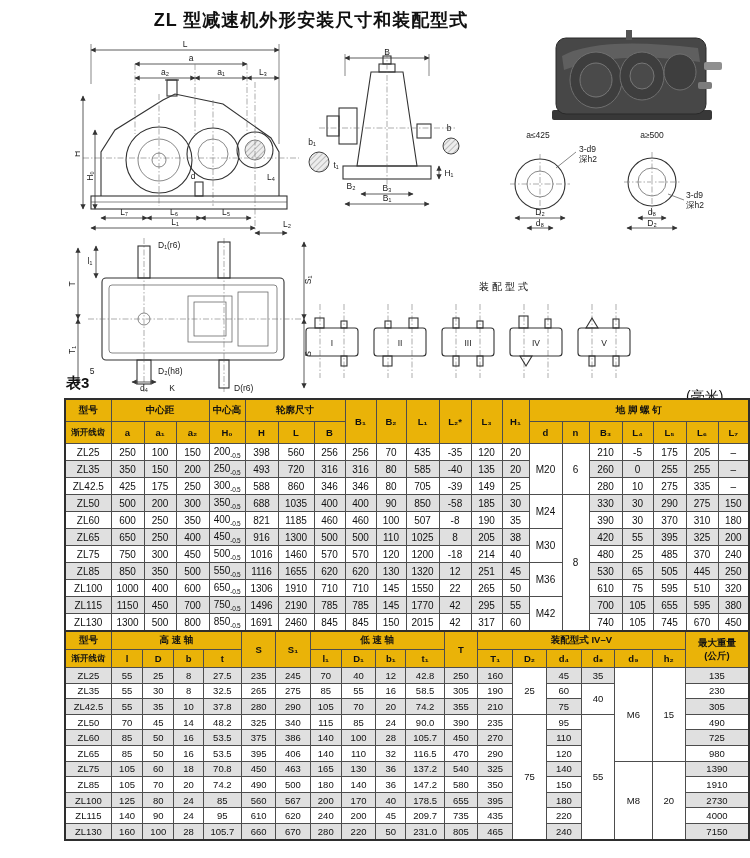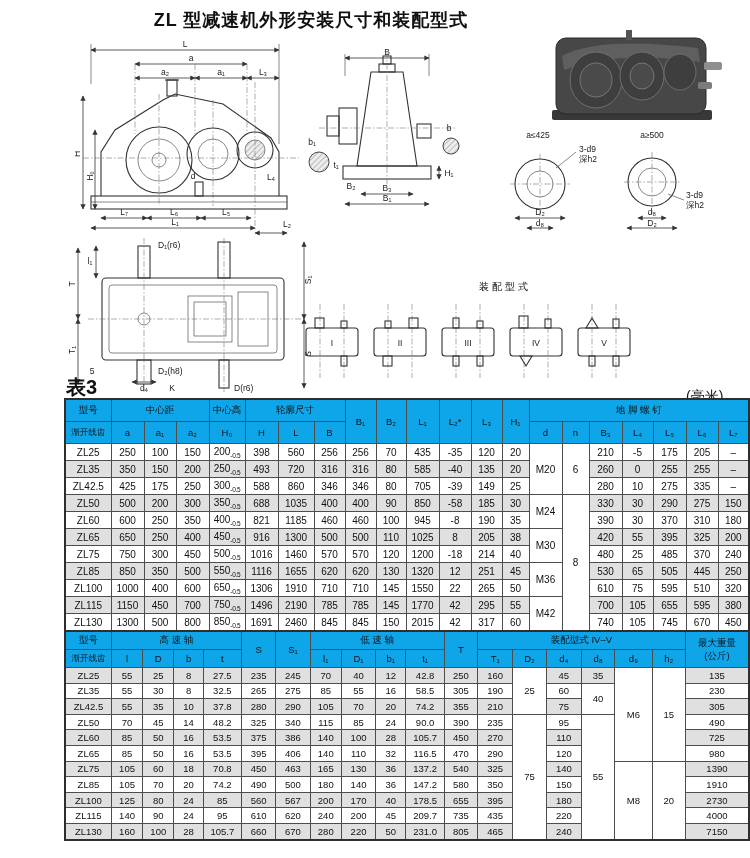--- a/index.html
+++ b/index.html
@@ -1,28 +1,28 @@
 <!DOCTYPE html>
 <html><head>
 <meta charset="utf-8">
 <style>
   html,body{margin:0;padding:0;background:#fff}
   .page{position:relative;width:750px;height:858px;background:#fff;
         font-family:"Liberation Sans",sans-serif;color:#111;overflow:hidden}
   .abs{position:absolute}
   .title{left:0;top:8px;width:622px;text-align:center;font-size:18px;font-weight:bold;letter-spacing:1px}
-  .tbl-label{left:66px;top:374px;font-size:20px;font-weight:bold}
+  .tbl-label{left:66px;top:374px;font-size:15px;font-weight:bold}
   .unit{left:686px;top:388px;font-size:14px}
   .asm-title{left:420px;top:280px;width:170px;text-align:center;font-size:10px;letter-spacing:3px}
   .footnote{left:0;top:840px;width:750px;text-align:center;font-weight:bold;font-size:12px}
 
   table{border-collapse:collapse;table-layout:fixed;width:100%;border:2px solid #2e2e2e}
   th,td{border:1px solid #4d4d4d;text-align:center;vertical-align:middle;padding:0;
         overflow:hidden;white-space:nowrap}
-  thead th{background:#0ea5e9;font-weight:normal;font-size:9.5px}
+  thead th{background:#eab308;font-weight:bold;font-size:9.5px}
   #t1 thead tr th{height:21px}
   #t2 thead tr th{height:17px}
   #t1 tbody td{font-size:10px;height:16px}
   #t2 tbody td{font-size:9.5px;height:14.6px}
   #t1 tbody tr:nth-child(even) td{background:#e0e0e0}
   #t2 tbody tr:nth-child(odd) td{background:#e0e0e0}
   td.merged{background:#fff !important}
   .tol{font-size:6.5px;vertical-align:-3px;letter-spacing:-0.3px}
   td.small{font-size:7px}
   .t1wrap{left:64px;top:398px;width:686px}
@@ -432,21 +432,21 @@
             <td>ZL60</td>
             <td>600</td>
             <td>250</td>
             <td>350</td>
             <td>400<span class="tol">-0.5</span></td>
             <td>821</td>
             <td>1185</td>
             <td>460</td>
             <td>460</td>
             <td>100</td>
-            <td>945</td>
+            <td>507</td>
             <td>-8</td>
             <td>190</td>
             <td>35</td>
             <td>390</td>
             <td>30</td>
             <td>370</td>
             <td>310</td>
             <td>180</td>
           </tr>
           <tr>

